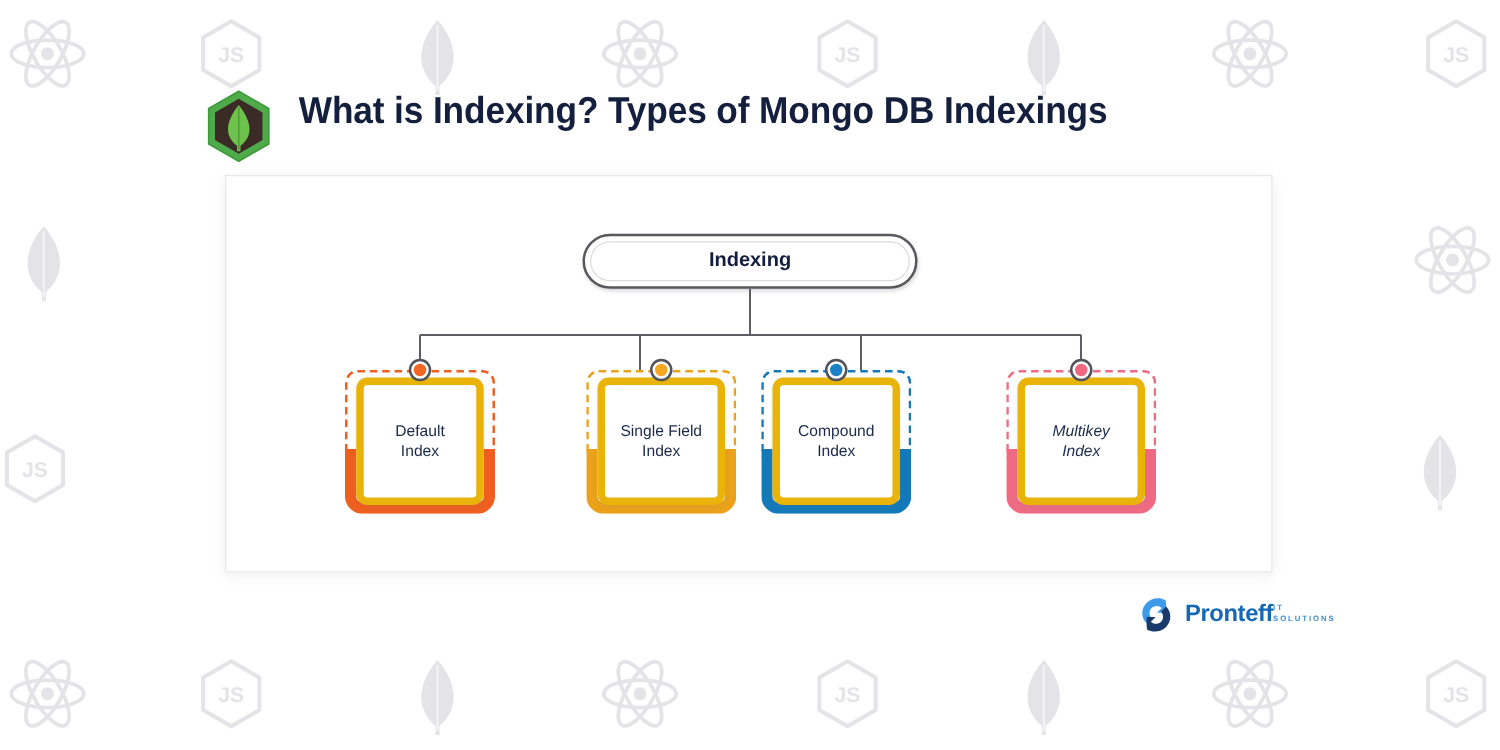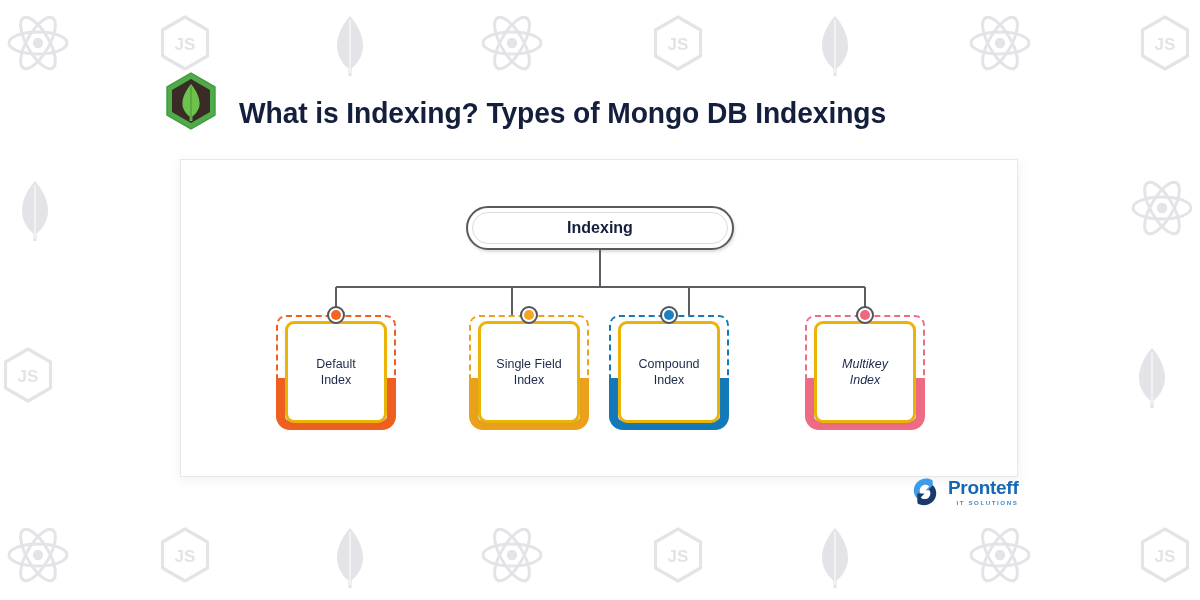--- a/index.html
+++ b/index.html
@@ -37,21 +37,21 @@
   }
 
   
   #header-row {
     position: absolute;
     left: 0;
     top: 72px;
     width: 1092px;
     height: 58px;
     display: flex;
-    align-items: flex-end;
+    align-items: flex-start;
     justify-content: center;
     gap: 22px;
   }
 
   #mongo-logo-mark {
     width: 52px;
     height: 58px;
     flex: 0 0 auto;
     display: block;
   }
@@ -69,21 +69,20 @@
   
   #diagram-panel {
     position: absolute;
     left: 180px;
     top: 140px;
     width: 838px;
     height: 318px;
     background: #ffffff;
     border: 1px solid #e8e8ea;
     box-shadow: 0 2px 10px rgba(120,120,130,0.13);
-    margin-top: 19px;
   }
 
   
   #diagram-canvas {
     position: absolute;
     inset: 0;
   }
 
   
   #root-node {
@@ -155,21 +154,21 @@
     border-radius: 0 0 14px 14px;
   }
   
   .card-body {
     position: absolute;
     left: 9px;
     top: 6px;
     width: 102px;
     height: 102px;
     background: #ffffff;
-    border: 3px solid #eab308;
+    border: 6px solid #eab308;
     border-radius: 9px;
     box-shadow: 0 1px 4px rgba(120,120,130,0.12);
     display: flex;
     align-items: center;
     justify-content: center;
     text-align: center;
   }
   .card-label {
     font-size: 12.5px;
     line-height: 16px;
@@ -203,21 +202,21 @@
     position: absolute;
     left: 908px;
     top: 472px;
     width: 118px;
     height: 40px;
     display: flex;
     align-items: center;
     gap: 6px;
   }
   #pronteff-mark { width: 34px; height: 34px; display: block; flex: 0 0 auto; }
-  #pronteff-wordmark { display: flex; flex-direction: column; align-items: flex-end; }
+  #pronteff-wordmark { display: flex; flex-direction: row; }
   #pronteff-name {
     font-size: 19px;
     font-weight: bold;
     color: #1668b5;
     letter-spacing: -0.3px;
     line-height: 20px;
   }
   #pronteff-tagline {
     font-size: 6.2px;
     font-weight: bold;

